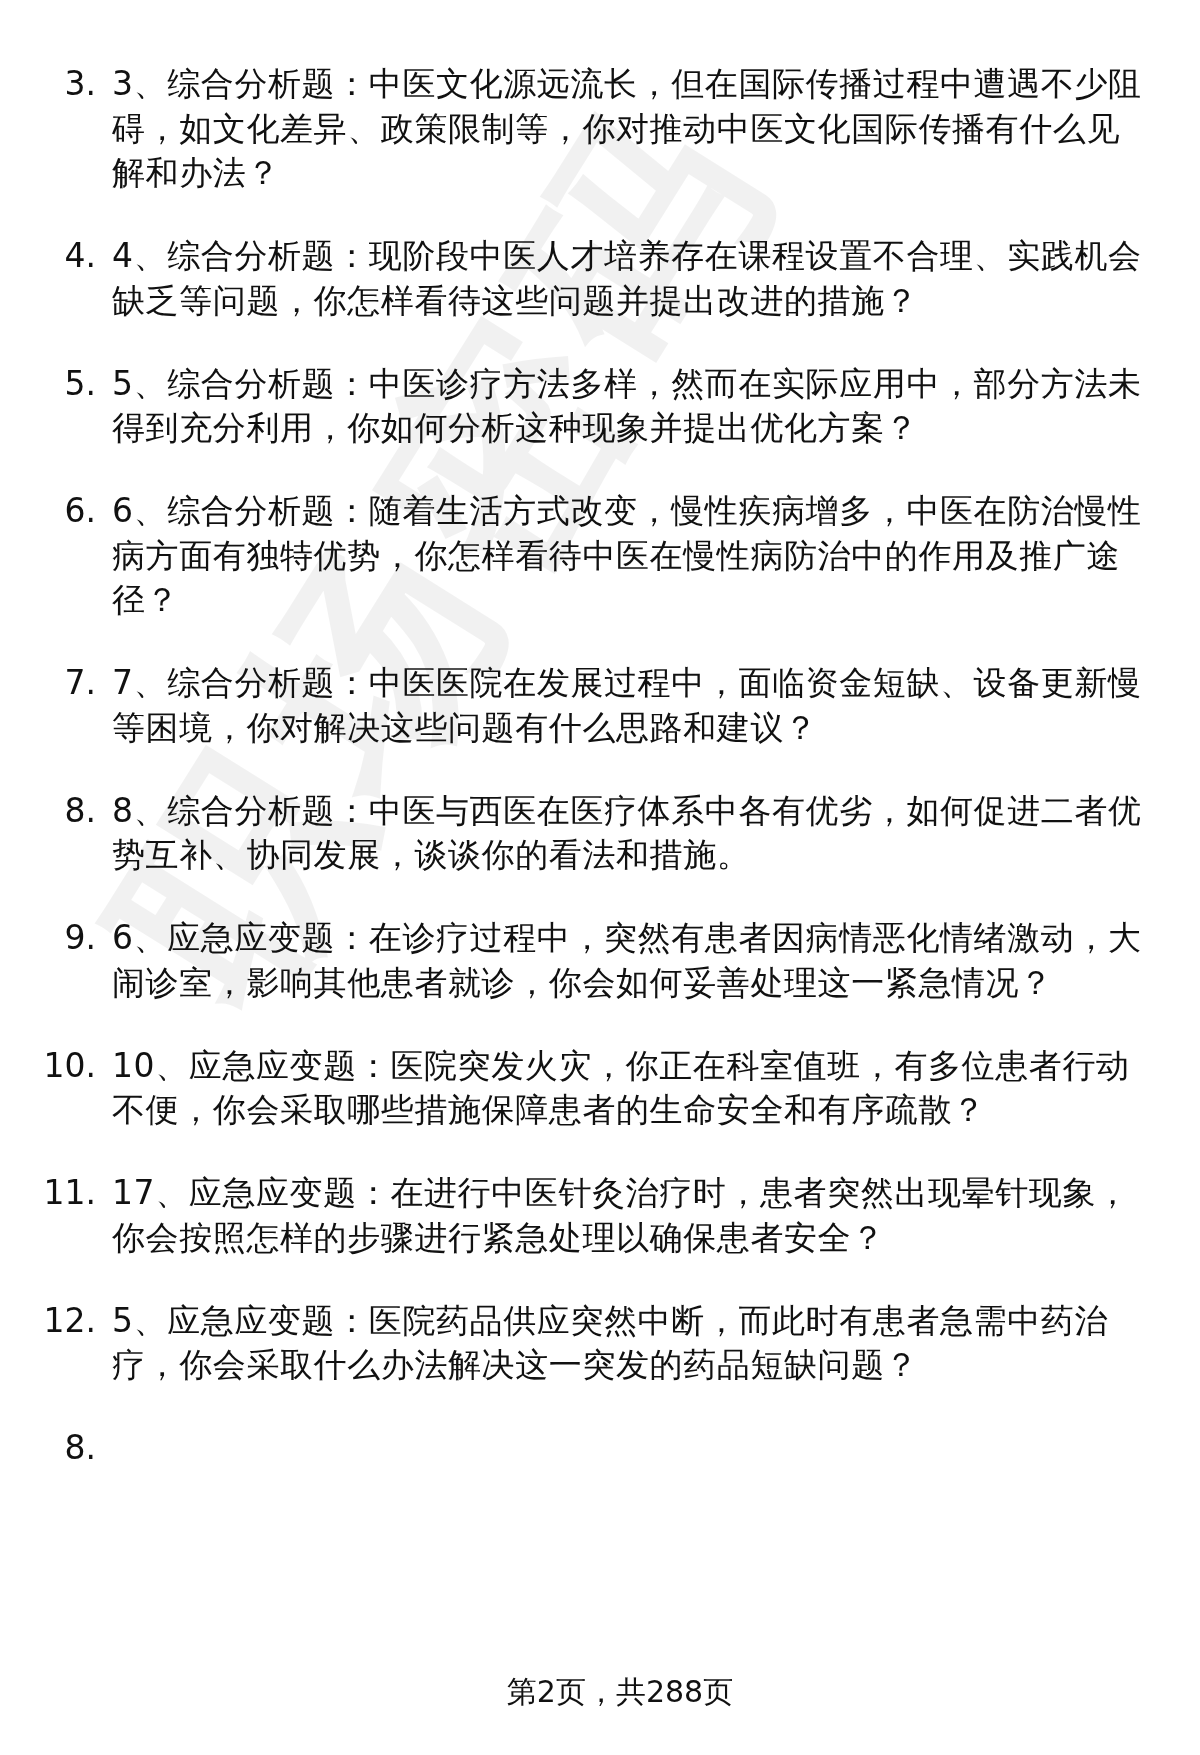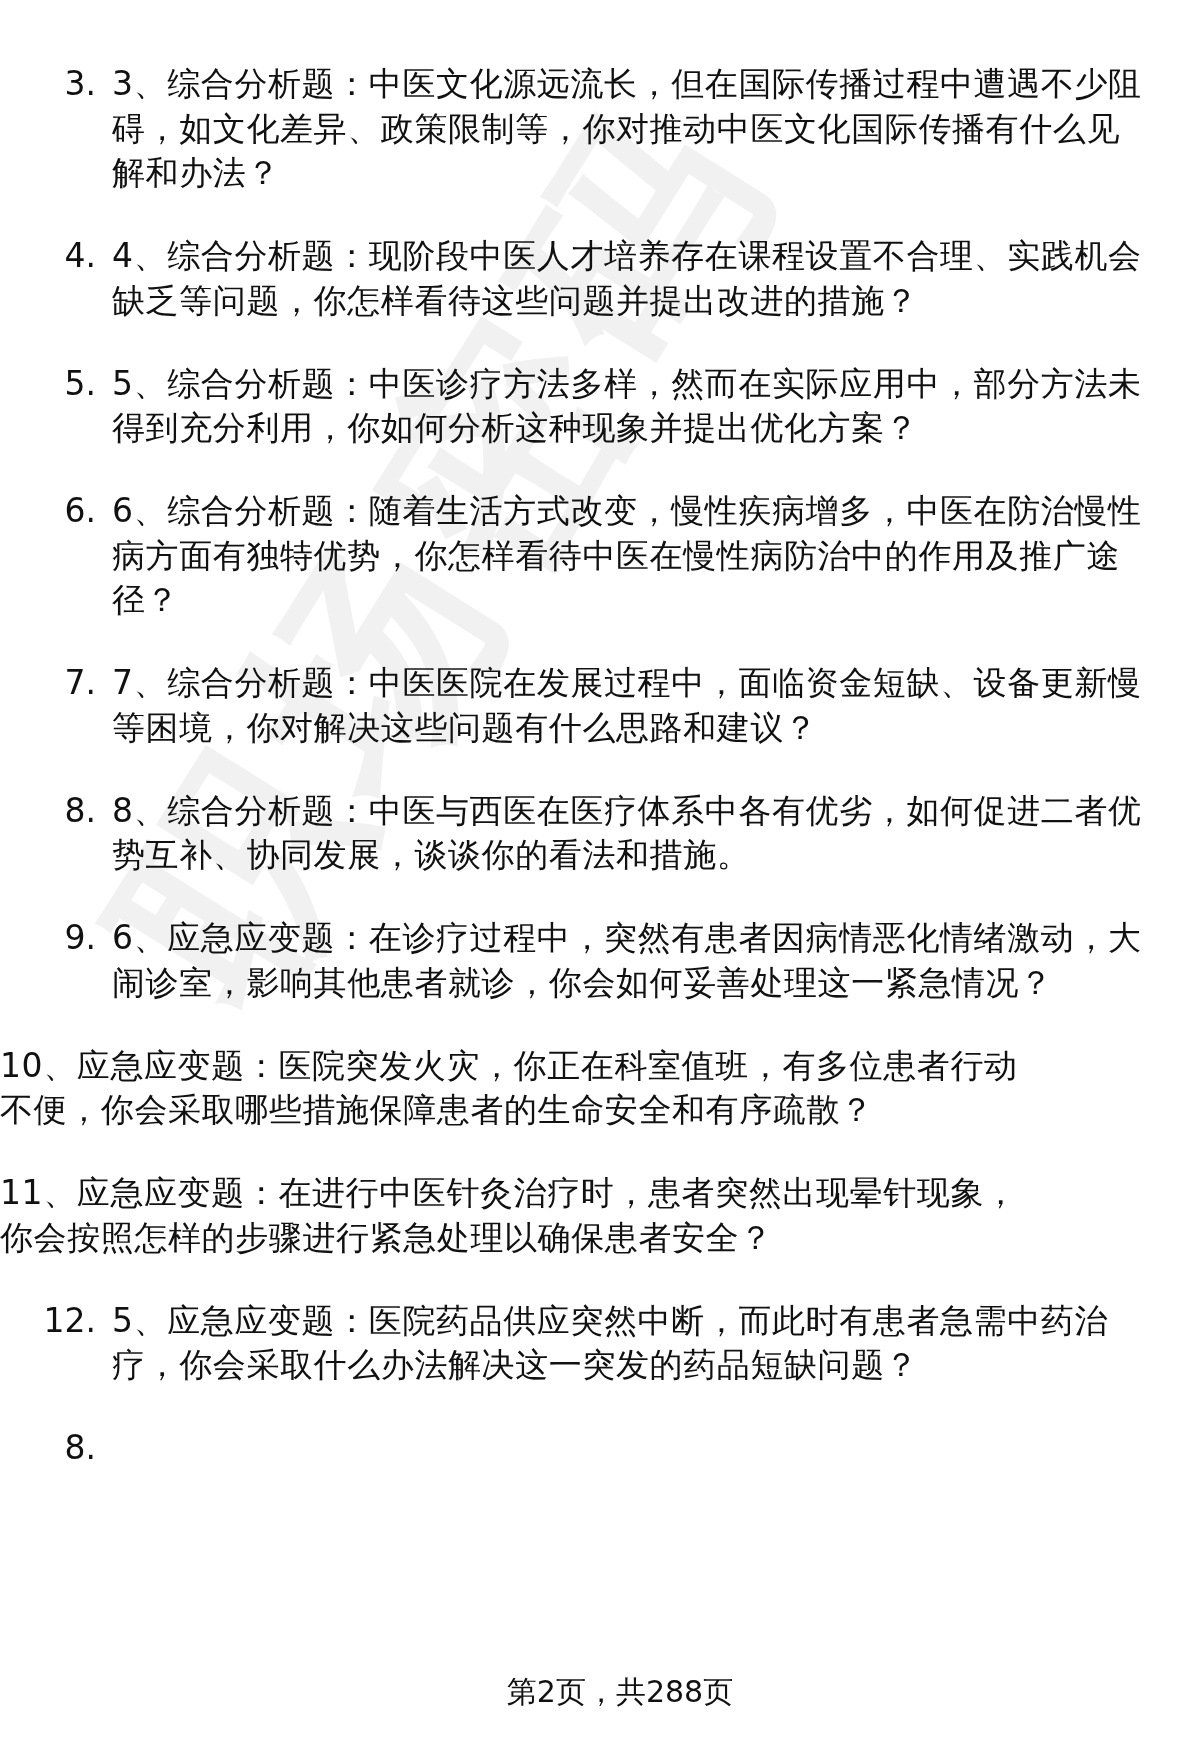--- a/index.html
+++ b/index.html
@@ -45,24 +45,26 @@
   </li>
   <li class="item">
     <span class="num">8.</span>
     <span class="text">8、综合分析题：中医与西医在医疗体系中各有优劣，如何促进二者优势互补、协同发展，谈谈你的看法和措施。</span>
   </li>
   <li class="item">
     <span class="num">9.</span>
     <span class="text">6、应急应变题：在诊疗过程中，突然有患者因病情恶化情绪激动，大闹诊室，影响其他患者就诊，你会如何妥善处理这一紧急情况？</span>
   </li>
   <li class="item">
+    <span class="num">10.</span>
     <span class="text">10、应急应变题：医院突发火灾，你正在科室值班，有多位患者行动不便，你会采取哪些措施保障患者的生命安全和有序疏散？</span>
   </li>
   <li class="item">
-    <span class="text">11、应急应变题：在进行中医针灸治疗时，患者突然出现晕针现象，你会按照怎样的步骤进行紧急处理以确保患者安全？</span>
+    <span class="num">11.</span>
+    <span class="text">17、应急应变题：在进行中医针灸治疗时，患者突然出现晕针现象，你会按照怎样的步骤进行紧急处理以确保患者安全？</span>
   </li>
   <li class="item">
     <span class="num">12.</span>
     <span class="text">5、应急应变题：医院药品供应突然中断，而此时有患者急需中药治疗，你会采取什么办法解决这一突发的药品短缺问题？</span>
   </li>
   <li class="item">
     <span class="num">8.</span>
   </li>
 </ol>
 

